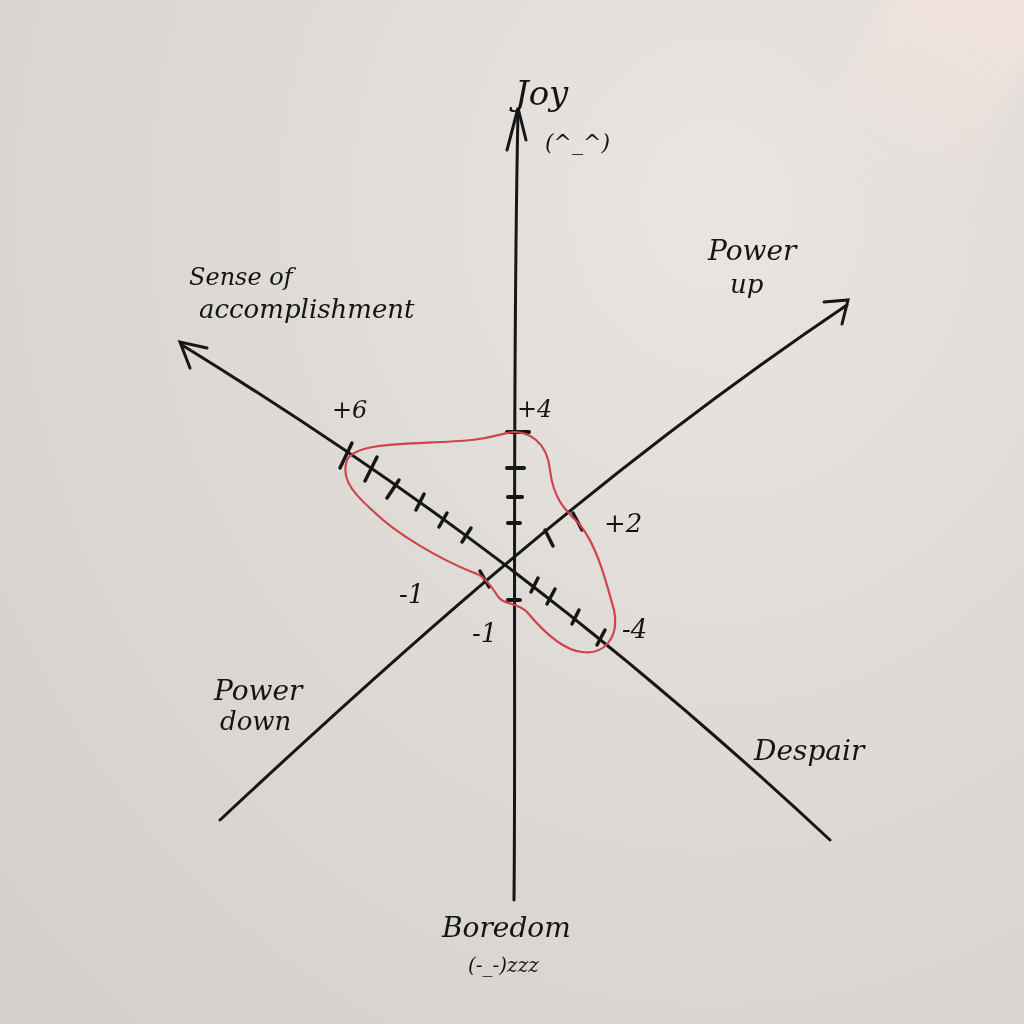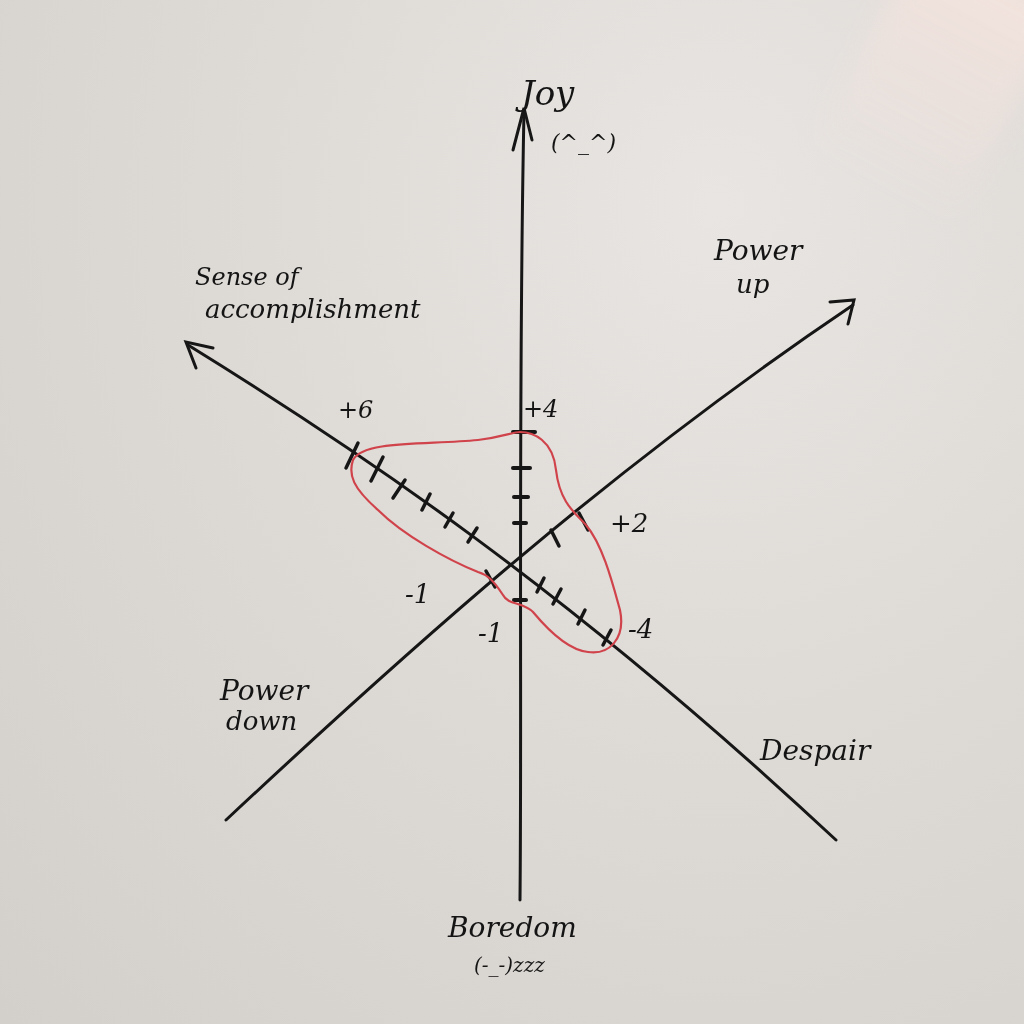--- a/index.html
+++ b/index.html
@@ -2,21 +2,21 @@
 <html><head>
   <meta charset="utf-8">
   <style>
     html, body { margin: 0; padding: 0; }
     body {
       width: 1024px; height: 1024px; overflow: hidden;
       background: radial-gradient(ellipse at 70% 20%, #e9e5e2 0%, #dedad6 45%, #d3cfcb 100%);
       position: relative;
       font-family: "DejaVu Sans", sans-serif;
     }
-    .board { position: absolute; left: 8px; top: 0; width: 906px; height: 1024px; }
+    .board { position: absolute; left: 2px; top: 0; width: 906px; height: 1024px; }
     .glare {
       position: absolute; left: 850px; top: -40px; width: 160px; height: 240px;
       background: linear-gradient(180deg, rgba(245,228,222,0.9), rgba(240,230,226,0));
       transform: rotate(28deg); filter: blur(12px);
     }
     svg { position: absolute; left: 0; top: 0; }
     .hand { font-family: "DejaVu Serif", serif; font-style: italic; fill: #141414; }
   </style>
 </head>
 <body>

